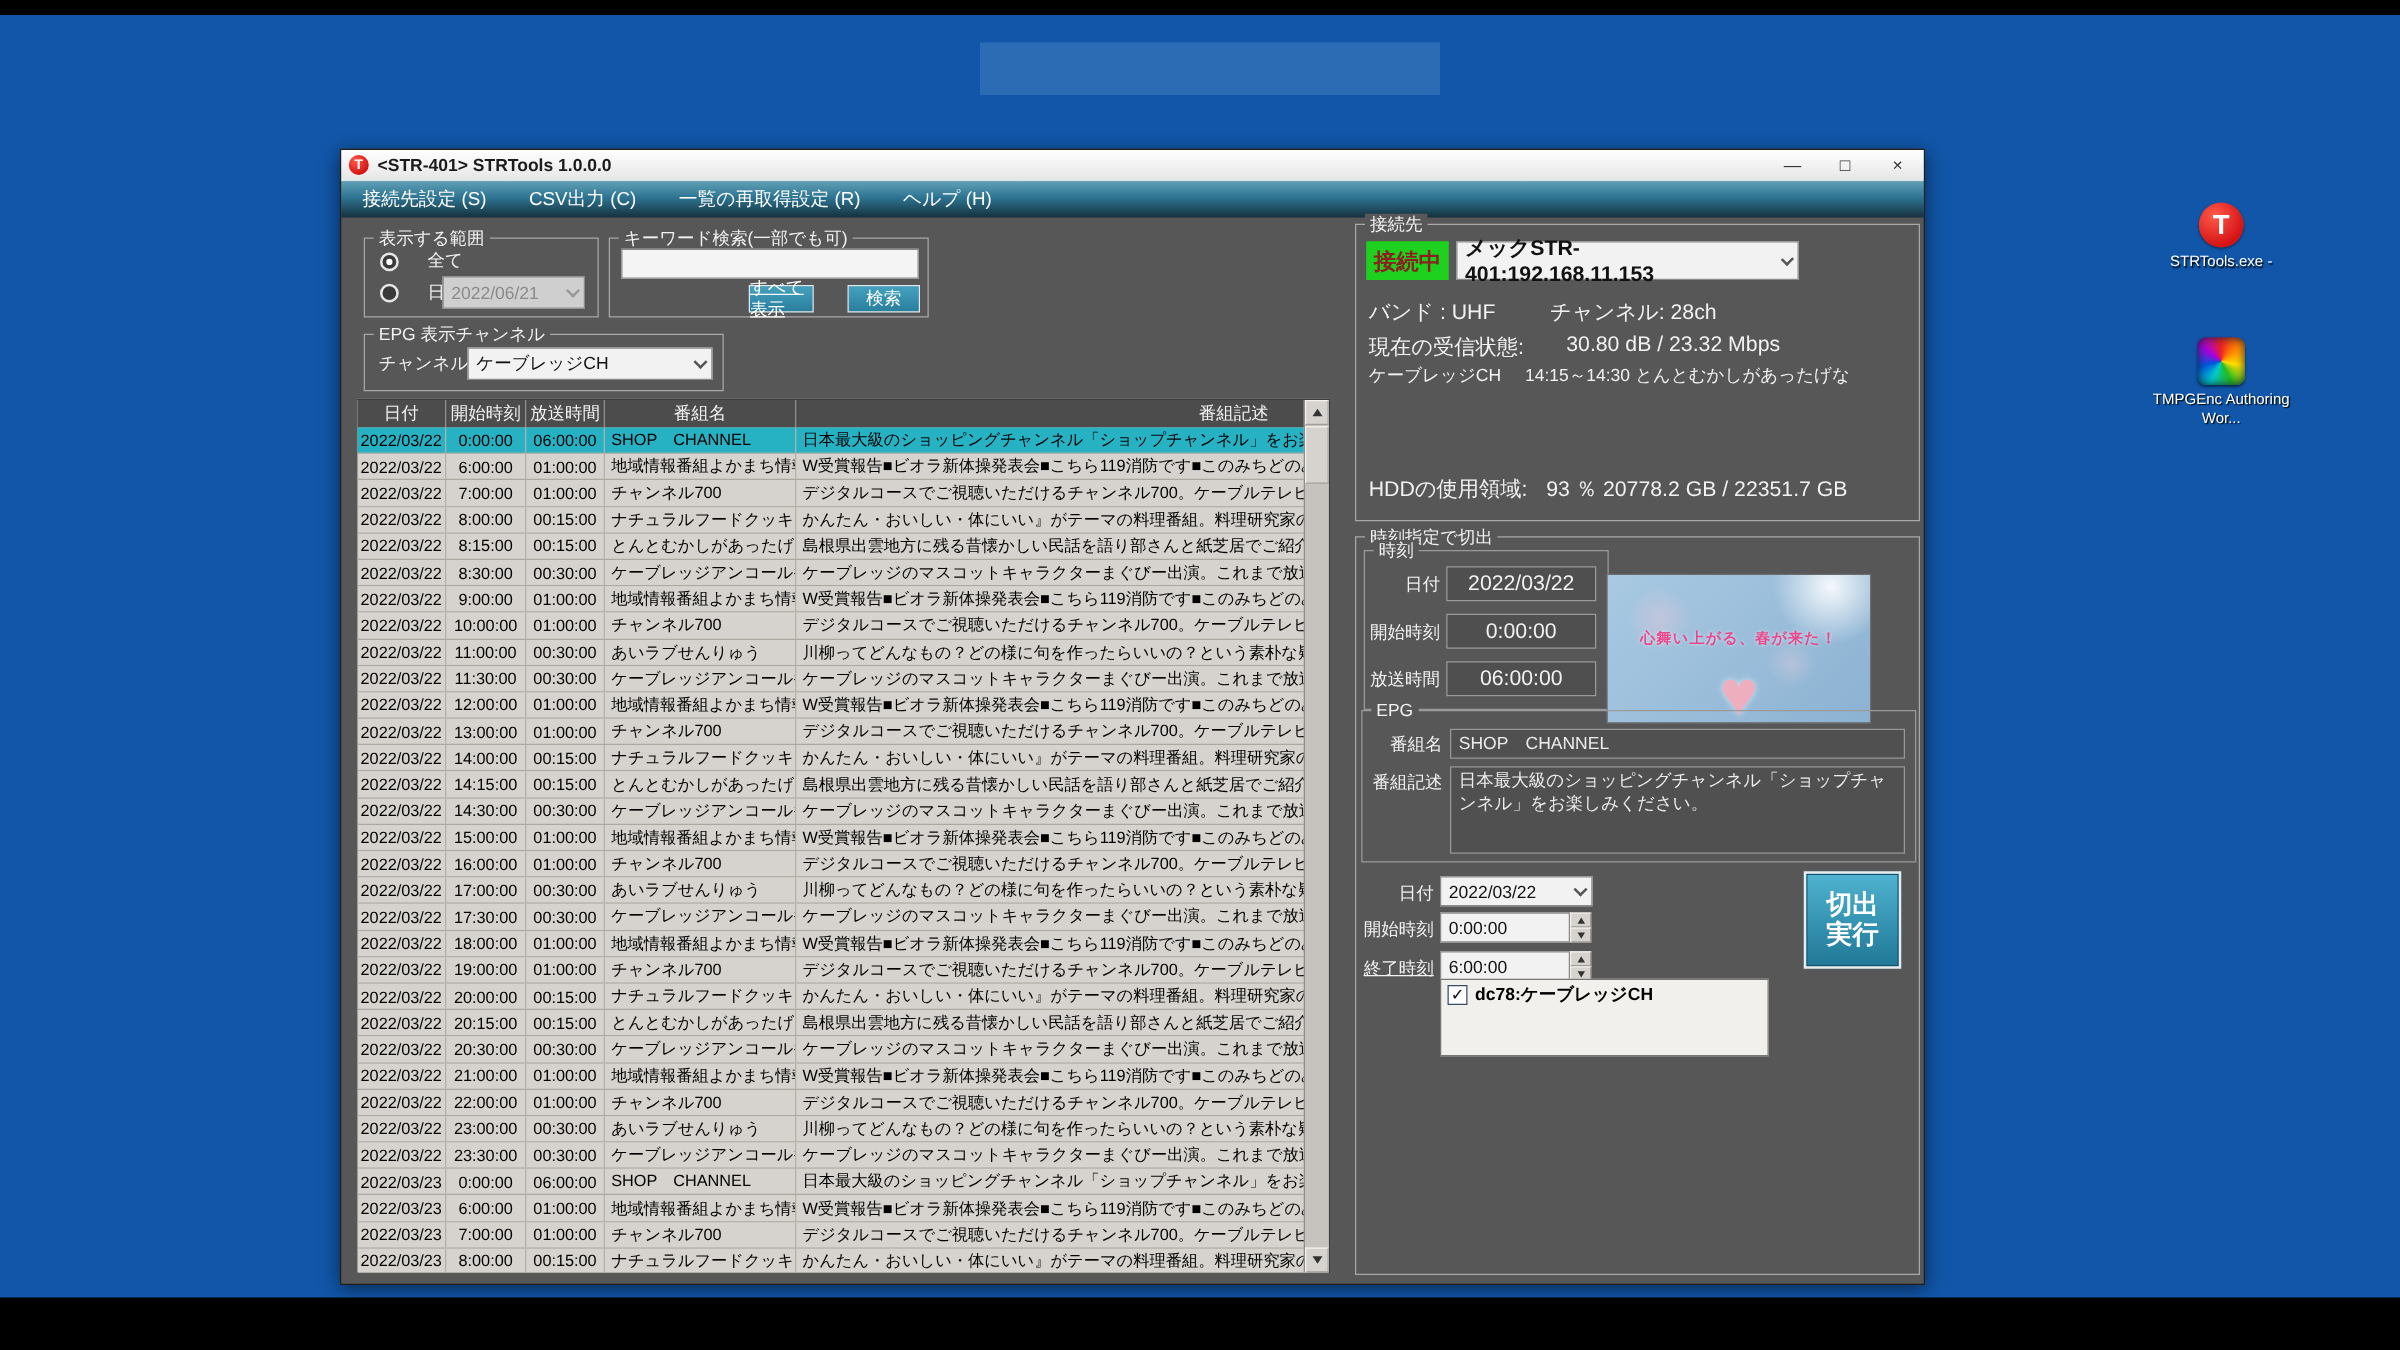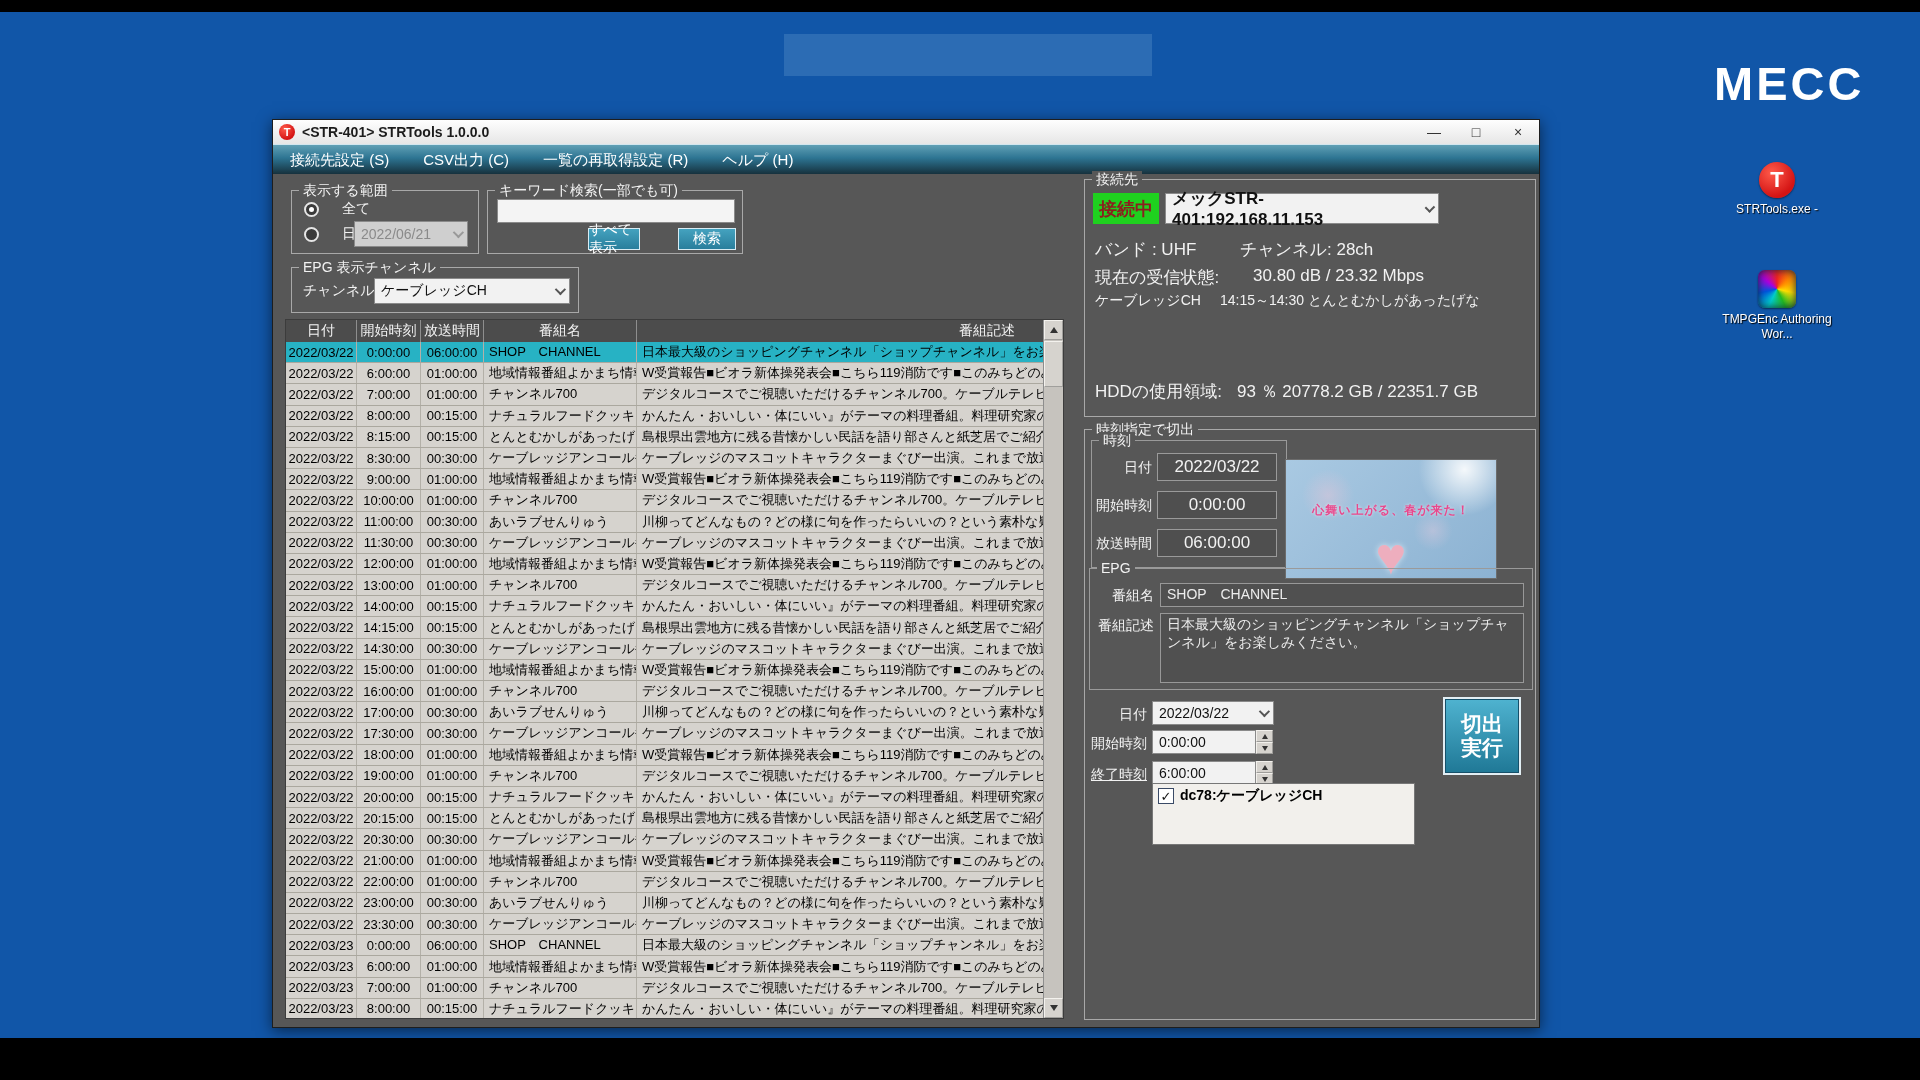--- a/index.html
+++ b/index.html
@@ -76,21 +76,20 @@
      linear-gradient(135deg,#a9c9e2,#8cb2d2); overflow:hidden; border:1px solid #6c6c6c;margin-top:14px; }
   #preview .heart { position:absolute; left:50%; bottom:-8px; transform:translateX(-50%); font-size:52px; color:#eeaebe; text-shadow:0 0 6px rgba(255,255,255,.6); }
   #preview .cap { position:absolute; left:0; right:0; top:42px; text-align:center; color:#e8488c; font-size:12px; font-weight:bold; letter-spacing:1px; text-shadow:0 0 3px rgba(255,255,255,.7); }
 </style>
 </head>
 <body>
 
 <div id="screen">
   <div id="desktop">
     <div id="glare"></div>
-    <div id="mecc">MECC</div>
 
     <div class="dicon" style="left:1712px; top:150px;">
       <div class="ic ic-str">T</div>
       <div class="dlabel">STRTools.exe -</div>
     </div>
     <div class="dicon" style="left:1712px; top:258px;">
       <div class="ic ic-tmp"></div>
       <div class="dlabel">TMPGEnc Authoring Wor...</div>
     </div>
 
@@ -124,21 +123,21 @@
         </div>
         <div class="combo disabled" style="left:62px; top:30px; width:114px; height:26px;">
           <span>2022/06/21</span>
           <span class="chev"></span>
         </div>
       </div>
 
       <div class="group" style="left:214px; top:70px; width:256px; height:64px;">
         <span class="glabel">キーワード検索(一部でも可)</span>
         <input class="txtinput" style="left: 9px; top: 8px; width: 238px; height: 24px;" value="">
-        <div class="tealbtn" style="left:100px; top:37px; width:52px; height:22px;">すべて表示</div>
+        <div class="tealbtn" style="left:111px; top:37px; width:52px; height:22px;text-decoration:underline;">すべて表示</div>
         <div class="tealbtn" style="left:190px; top:37px; width:58px; height:22px;">検索</div>
       </div>
 
       <div class="group" style="left:18px; top:147px; width:288px; height:46px;">
         <span class="glabel">EPG 表示チャンネル</span>
         <span class="wlabel" style="left:11px; top:14px; font-size:14px;">チャンネル名:</span>
         <div class="combo" style="left:82px; top:10px; width:196px; height:26px;">
           <span>ケーブレッジCH</span>
           <span class="chev"></span>
         </div>

